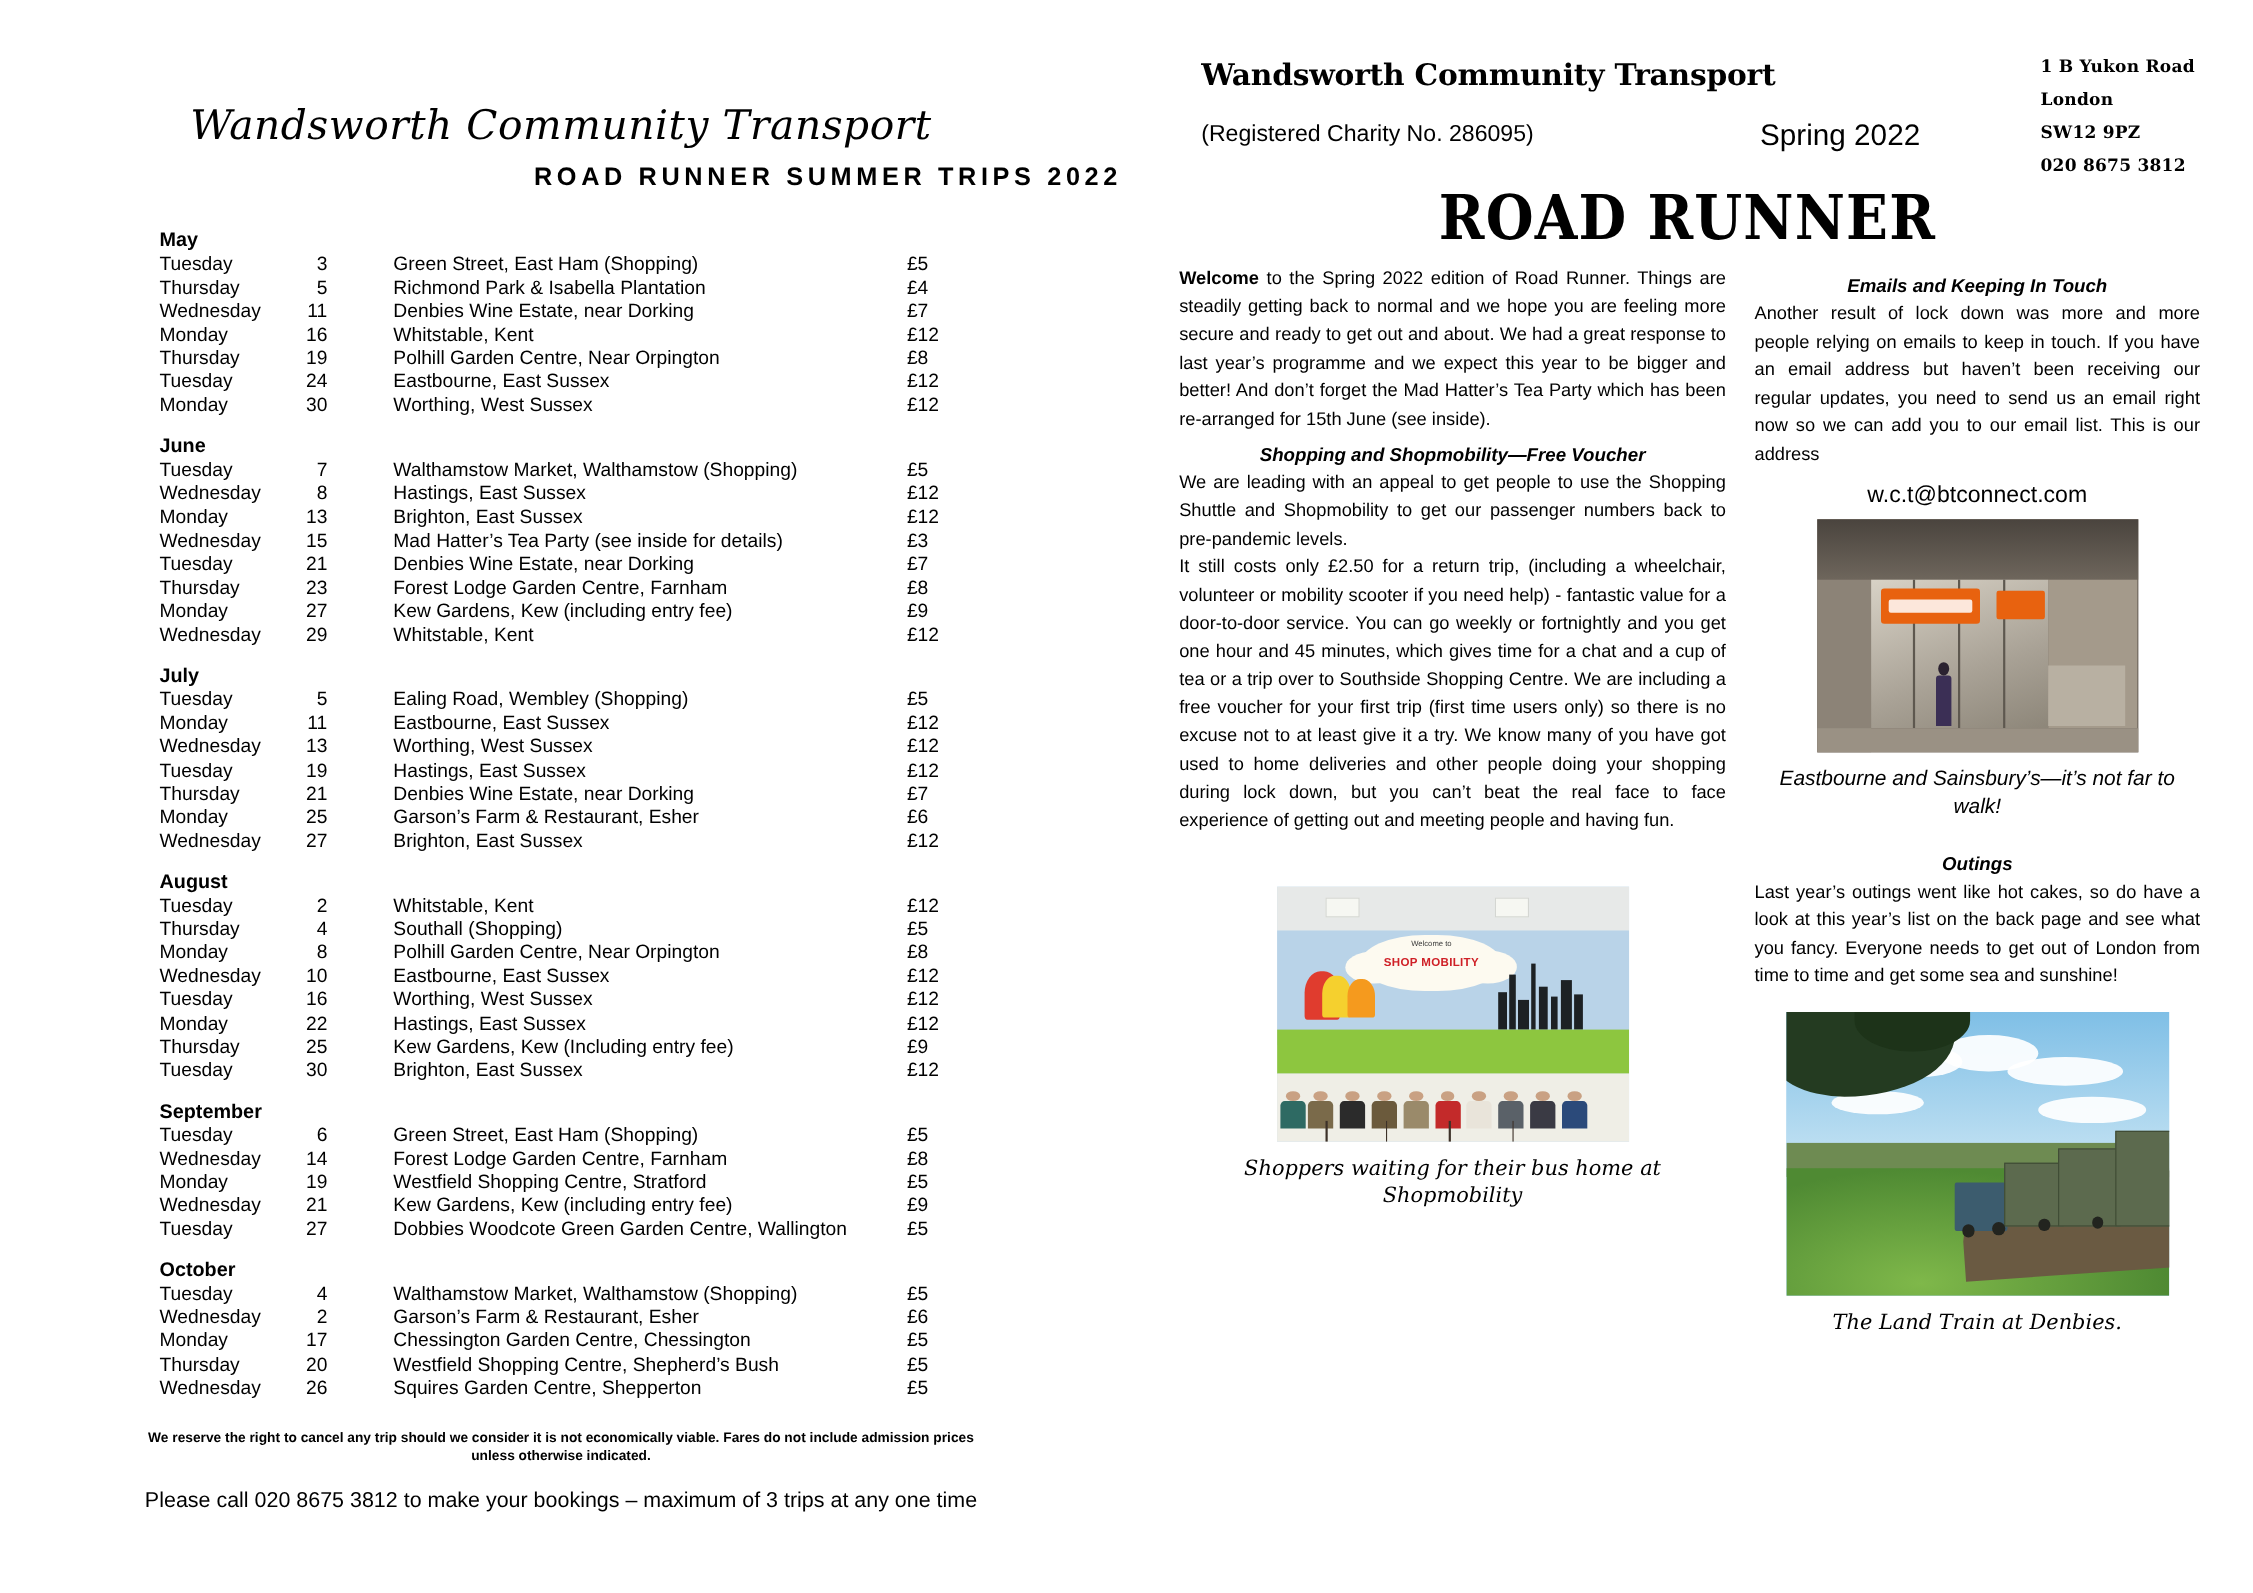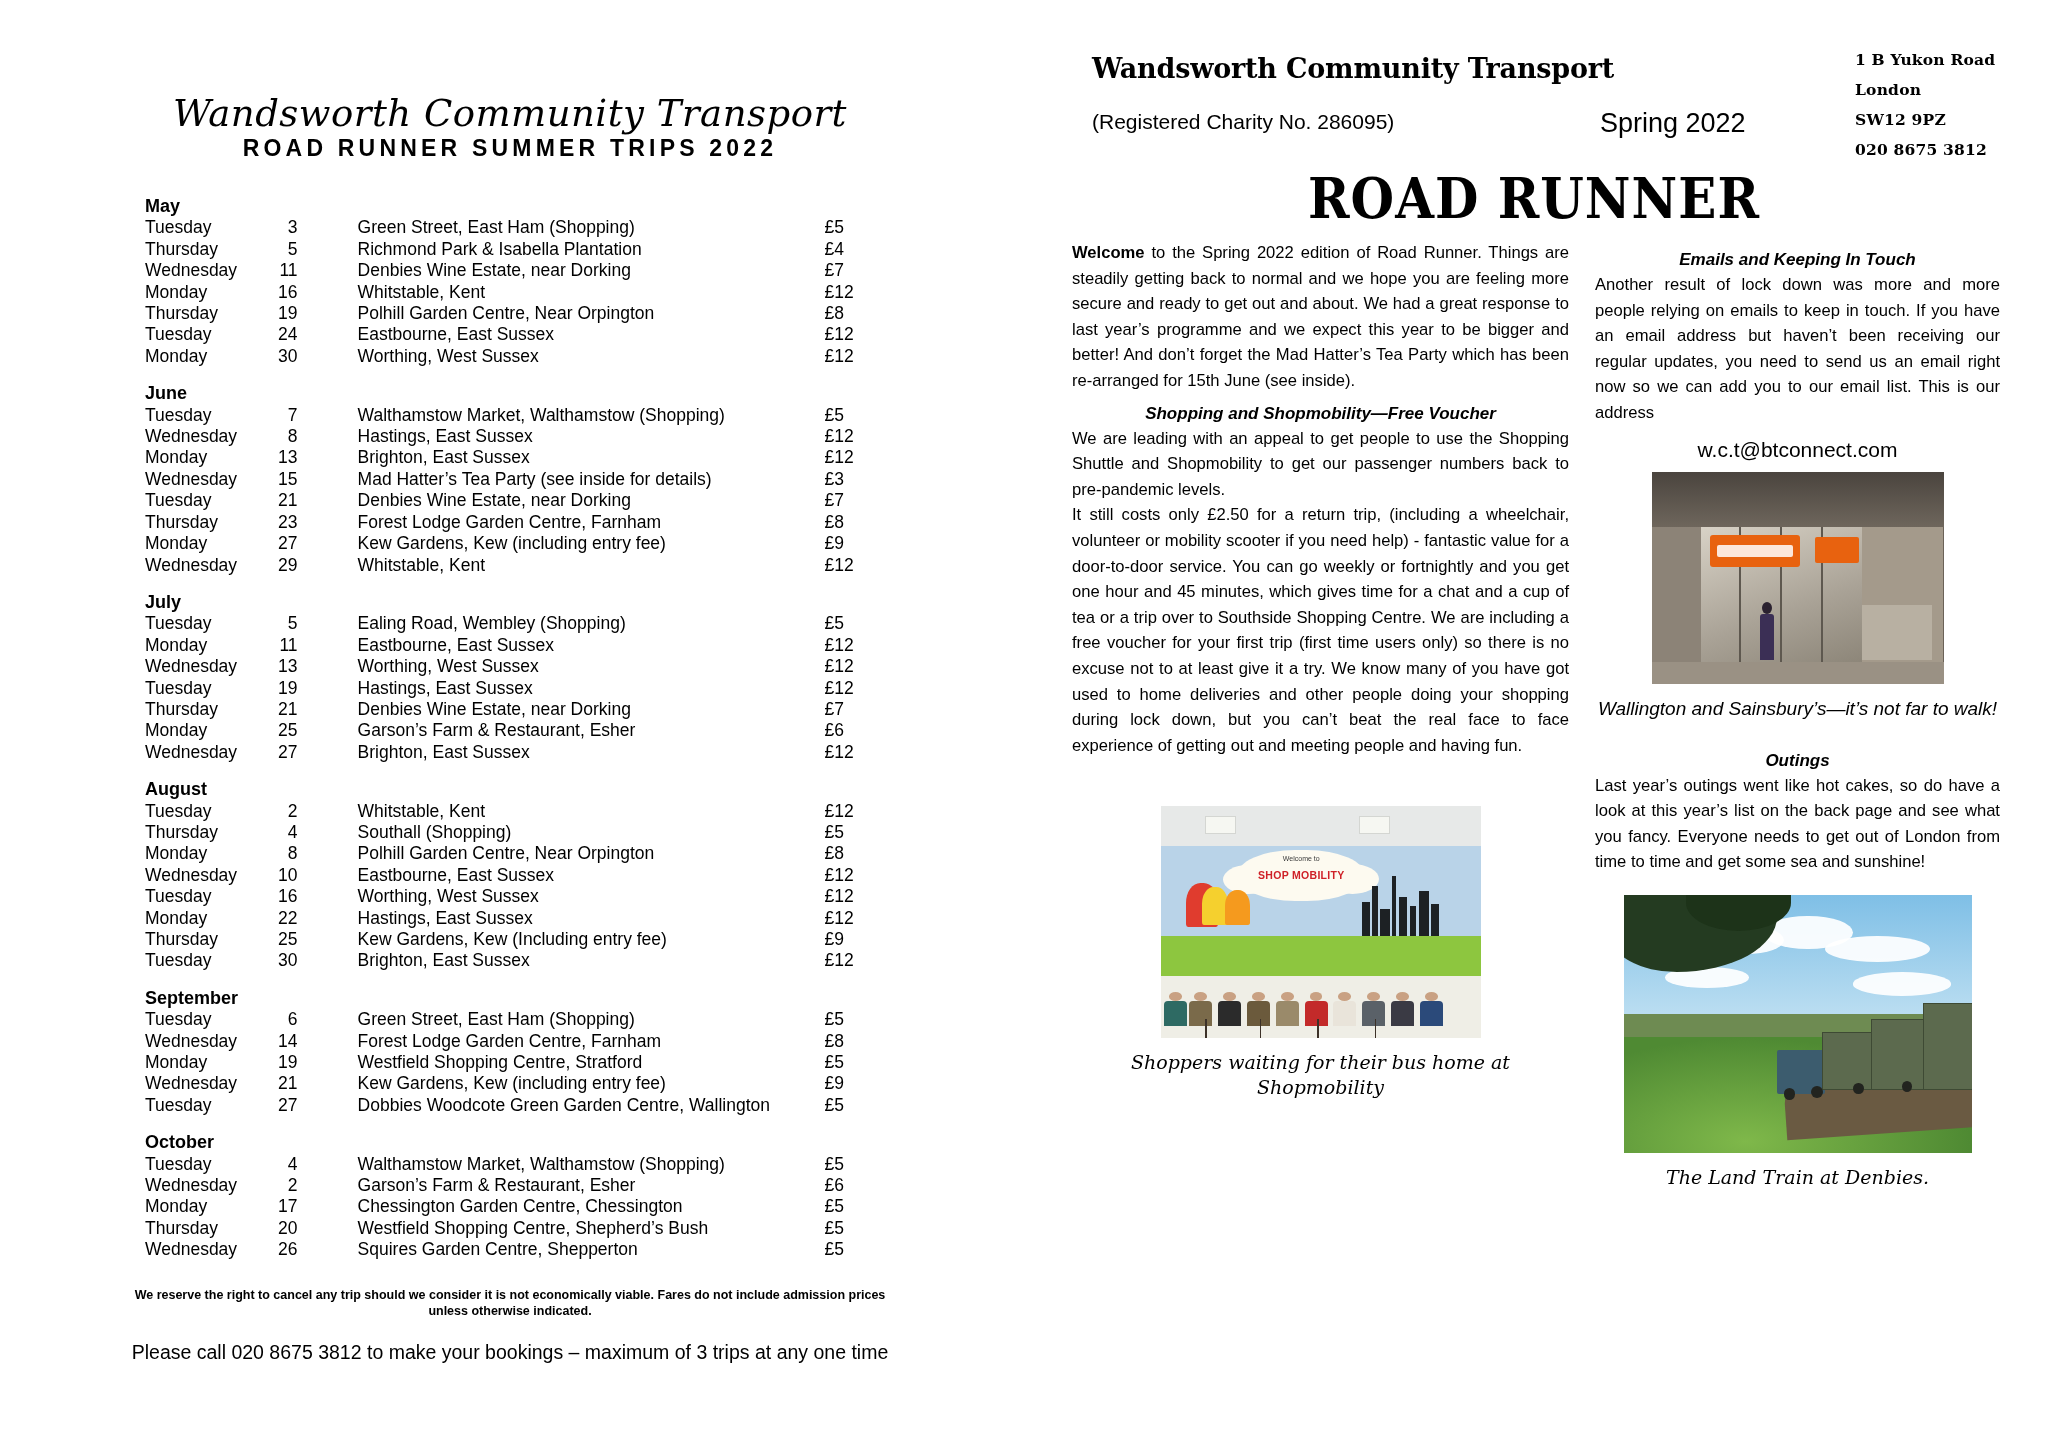--- a/index.html
+++ b/index.html
@@ -18,24 +18,25 @@
   .script-title {
     text-align:center;
     font-family:"DejaVu Serif", serif;
     font-style:italic;
     font-size:37px;
     letter-spacing:0.5px;
     margin-top:92px;
     font-weight:400;
   }
   .smallcaps-title {
-    text-align:center;
+    text-align:right;
     font-weight:bold;
     font-size:23px;
     letter-spacing:4.2px;
+    margin-top:12px;
     font-variant:small-caps;
     text-transform:uppercase;
   }
 
   .trip-table { margin-top:34px; margin-left:145px; width:730px; border-collapse:collapse; }
   .trip-table td { font-size:17.5px; padding:0; line-height:21.4px; vertical-align:top; white-space:nowrap; }
   .c-day   { width:138px; }
   .c-date  { width:52px; text-align:right; padding-right:0px !important; }
   .c-place { width:440px; padding-left:60px !important; }
   .c-price { width:70px; text-align:left; padding-left:40px !important; }
@@ -549,21 +550,21 @@
           <div class="ps-glass"></div>
           <div class="ps-mull" style="left:30%;"></div>
           <div class="ps-mull" style="left:44%;"></div>
           <div class="ps-mull" style="left:58%;"></div>
           <div class="ps-sign"></div>
           <div class="ps-sign2"></div>
           <div class="ps-floor"></div>
           <div class="ps-person"></div>
           <div class="ps-cart"></div>
         </div>
-        <div class="caption">Wallington and Sainsbury’s—it’s not far to walk!</div>
+        <div class="caption">Eastbourne and Sainsbury’s—it’s not far to walk!</div>
 
         <div class="sect-head" style="margin-top:30px;">Outings</div>
         <p class="body-par">Last year’s outings went like hot cakes, so do have a look at this year’s list on the back page and see what you fancy. Everyone needs to get out of London from time to time and get some sea and sunshine!</p>
 
         <div class="photo ph-train" style="margin-top:20px;">
           <div class="lt-sky"></div>
           <div class="lt-cl" style="left:24%;top:12%;width:22%;height:11%"></div>
           <div class="lt-cl" style="left:40%;top:8%;width:26%;height:13%"></div>
           <div class="lt-cl" style="left:58%;top:16%;width:30%;height:10%"></div>
           <div class="lt-cl" style="left:12%;top:28%;width:24%;height:8%"></div>

